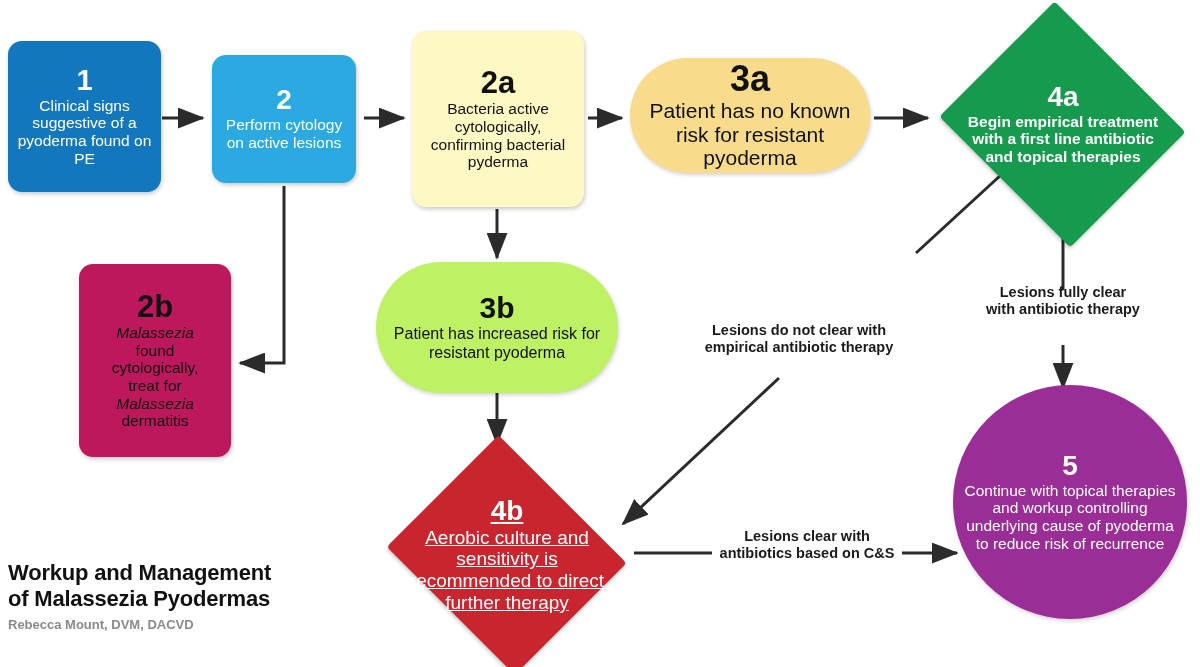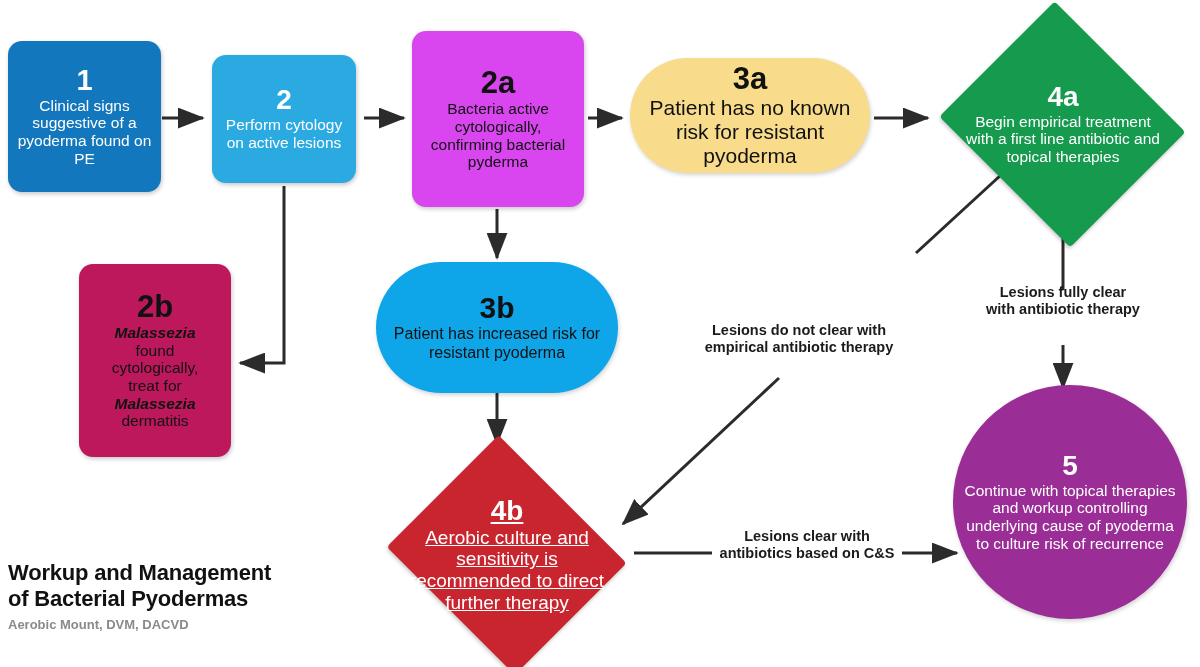--- a/index.html
+++ b/index.html
@@ -30,21 +30,21 @@
   .diamond .dbg{position:absolute;left:14.64%;top:14.64%;width:70.71%;height:70.71%;
                 transform:rotate(45deg);border-radius:4px;box-shadow:1px 2px 4px rgba(0,0,0,.22);}
   .diamond .inner{position:relative;z-index:2;}
 
   .edge-label{position:absolute;font-weight:bold;color:#1b1b1b;text-align:center;line-height:1.2;}
 
   #title-block{position:absolute;left:8px;top:560px;}
   #title-block .t1{font-size:22px;font-weight:bold;color:#111;line-height:1.18;letter-spacing:-0.2px;}
   #title-block .t2{font-size:13px;font-weight:bold;color:#8a8a8a;margin-top:5px;}
 
-  .it{font-style:italic;font-weight:bold;}
+  .it{font-style:italic;}
 </style>
 </head>
 <body>
 
 <div id="stage">
 
   <svg class="edges" viewBox="0 0 1200 667">
     <defs>
       <marker id="ah" markerWidth="9" markerHeight="7" refX="8.4" refY="3.5" orient="auto" markerUnits="strokeWidth">
         <polygon points="0 0, 9 3.5, 0 7" fill="#2b2b2b"></polygon>
@@ -102,87 +102,87 @@
     </div>
   </div>
 
   <div class="node rect" style="left:212px;top:55px;width:144px;height:128px;background:#2BAAE2;color:#fff;">
     <div class="inner">
       <span class="tag" style="font-size:28px;">2</span>
       <span class="body" style="font-size:15.5px;">Perform cytology on active lesions</span>
     </div>
   </div>
 
-  <div class="node rect" style="left:412px;top:31px;width:172px;height:176px;background:#d946ef;color:#111;">
+  <div class="node rect" style="left:412px;top:31px;width:172px;height:176px;background:#fef9c3;color:#111;">
     <div class="inner">
       <span class="tag" style="font-size:31px;">2a</span>
       <span class="body" style="font-size:15.5px;">Bacteria active cytologically, confirming bacterial pyderma</span>
     </div>
   </div>
 
   <div class="node rect" style="left:79px;top:264px;width:152px;height:193px;background:#be185d;color:#111;">
     <div class="inner">
       <span class="tag" style="font-size:31px;">2b</span>
       <span class="body" style="font-size:15.5px;">
         <span class="it">Malassezia</span><br>found<br>cytologically,<br>treat for<br><span class="it">Malassezia</span><br>dermatitis
       </span>
     </div>
   </div>
 
   <div class="node pill" style="left:630px;top:58px;width:240px;height:115px;background:#F8DC8C;color:#111;">
     <div class="inner">
-      <span class="tag" style="font-size:31px;">3a</span>
+      <span class="tag" style="font-size:36px;">3a</span>
       <span class="body" style="font-size:21px;">Patient has no known risk for resistant pyoderma</span>
     </div>
   </div>
 
-  <div class="node pill" style="left:376px;top:262px;width:242px;height:131px;background:#0ea5e9;color:#111;">
+  <div class="node pill" style="left:376px;top:262px;width:242px;height:131px;background:#bef264;color:#111;">
     <div class="inner">
       <span class="tag" style="font-size:30px;">3b</span>
       <span class="body" style="font-size:16px;">Patient has increased risk for resistant pyoderma</span>
     </div>
   </div>
 
   <div class="node diamond" style="left:932px;top:9px;width:262px;height:230px;color:#fff;">
     <div class="dbg" style="background:#159A4E;"></div>
     <div class="inner" style="padding:0 30px;">
       <span class="tag" style="font-size:28px;">4a</span>
-      <span class="body" style="font-size:15.5px;">Begin empirical treatment with a first line antibiotic and topical therapies</span>
+      <span class="body" style="font-size:15.5px;font-weight:bold;">Begin empirical treatment with a first line antibiotic and topical therapies</span>
     </div>
   </div>
 
   <div class="node diamond" style="left:379px;top:443px;width:256px;height:224px;color:#fff;">
     <div class="dbg" style="background:#C8252F;"></div>
     <div class="inner" style="padding:0 28px;text-decoration:underline;">
       <span class="tag" style="font-size:28px;">4b</span>
       <span class="body" style="font-size:19px;">Aerobic culture and sensitivity is recommended to direct further therapy</span>
     </div>
   </div>
 
   <div class="node circle" style="left:953px;top:385px;width:234px;height:234px;background:#9B2D96;color:#fff;">
     <div class="inner" style="padding:0 10px;">
       <span class="tag" style="font-size:28px;">5</span>
-      <span class="body" style="font-size:15.5px;">Continue with topical therapies and workup controlling underlying cause of pyoderma to culture risk of recurrence</span>
+      <span class="body" style="font-size:15.5px;">Continue with topical therapies and workup controlling underlying cause of pyoderma to reduce risk of recurrence</span>
     </div>
   </div>
 
   <div class="edge-label" style="left:679px;top:322px;width:240px;font-size:14.5px;">
     <span>Lesions do not clear with</span><br>
     <span>empirical antibiotic therapy</span>
   </div>
 
   <div class="edge-label" style="left:963px;top:284px;width:200px;font-size:14.5px;">
     <span>Lesions fully clear</span><br>
     <span>with antibiotic therapy</span>
   </div>
 
   <div class="edge-label" style="left:702px;top:528px;width:210px;font-size:14.5px;">
     <span>Lesions clear with</span><br>
     <span>antibiotics based on C&amp;S</span>
   </div>
 
   <div id="title-block">
     <div class="t1">Workup and Management</div>
-    <div class="t1">of Bacterial Pyodermas</div>
-    <div class="t2">Aerobic Mount, DVM, DACVD</div>
+    <div class="t1">of Malassezia Pyodermas</div>
+    <div class="t2">Rebecca Mount, DVM, DACVD</div>
   </div>
 
 </div>
 
 </body></html>

